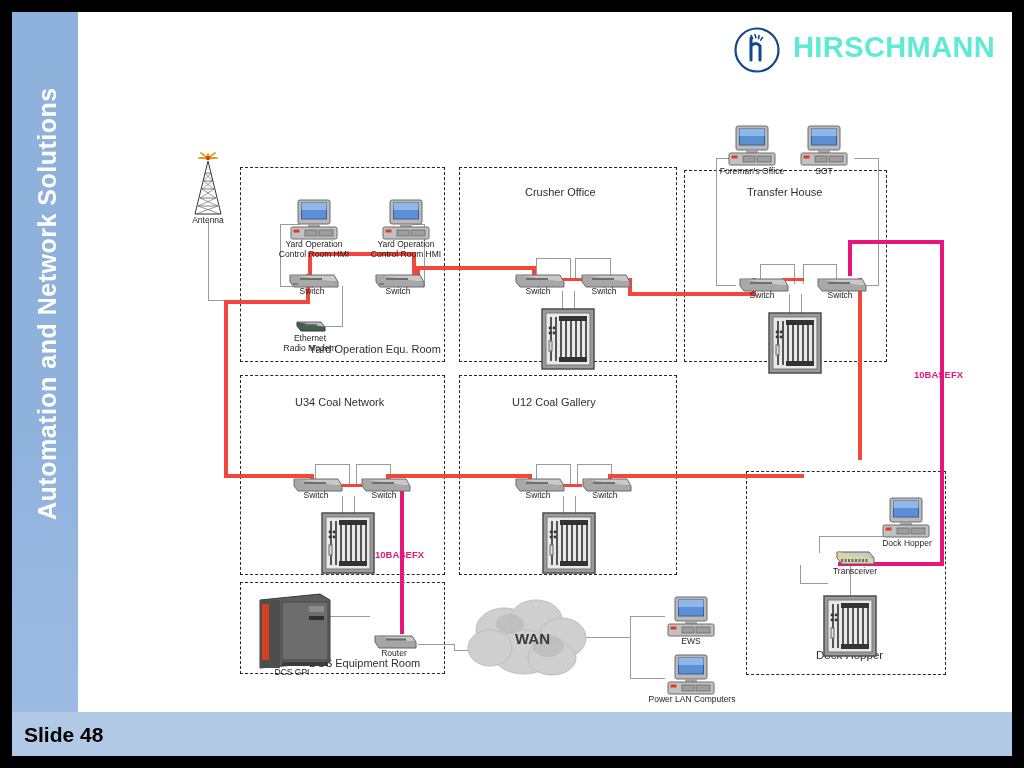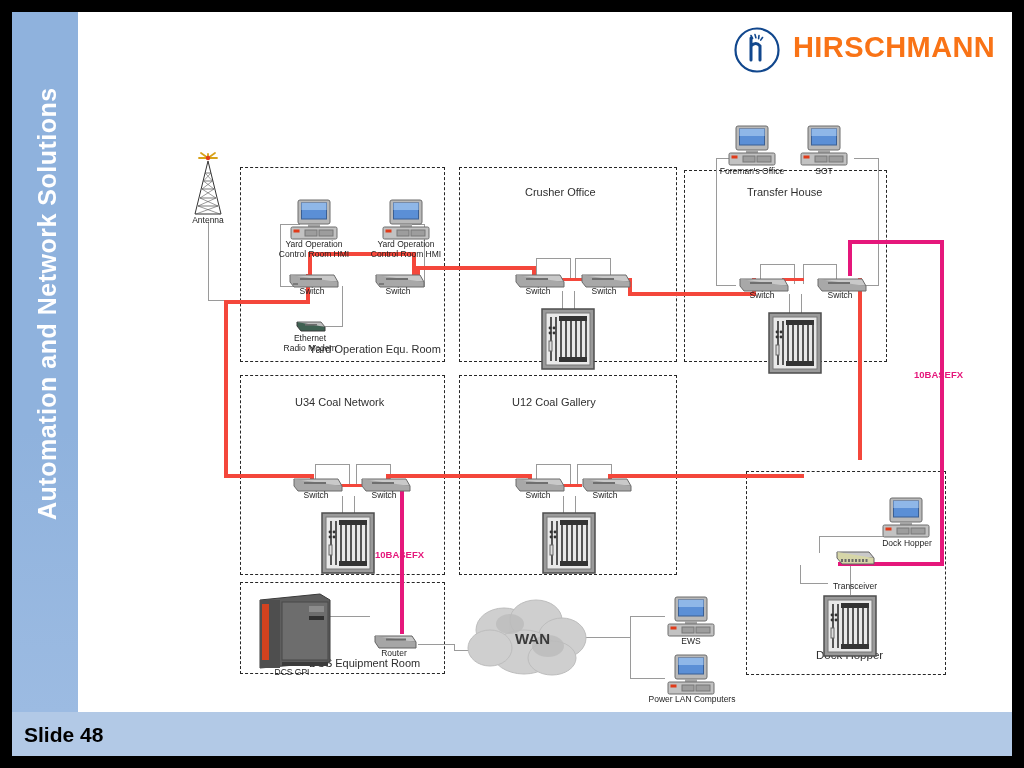--- a/index.html
+++ b/index.html
@@ -47,21 +47,21 @@
     color:#111;
     text-shadow:2px 2px 0 #bbb;
     letter-spacing:0px;
     font-family:"Liberation Sans", sans-serif;
   }
   
   .logo{position:absolute;left:733px;top:26px;width:280px;height:48px;}
   .logo-mark{position:absolute;left:0;top:0;width:48px;height:48px;}
   .logo-text{
     position:absolute;left:60px;top:5px;
-    font-size:29px;font-weight:bold;color:#f97316;
+    font-size:29px;font-weight:bold;color:#5eead4;
     letter-spacing:.4px;
   }
   
   .diagram{
     position:absolute;left:12px;top:12px;width:1000px;height:700px;
   }
   .dgm-title{
     position:absolute;left:290px;top:128px;
     font-size:12.5px;color:#2b2b2b;
     white-space:nowrap;
@@ -581,21 +581,21 @@
         <rect x="8" y="10" width="2" height="3"></rect>
           <rect x="11.5" y="10" width="2" height="3"></rect>
         <rect x="15" y="10" width="2" height="3"></rect>
           <rect x="18.5" y="10" width="2" height="3"></rect>
         <rect x="22" y="10" width="2" height="3"></rect>
           <rect x="25.5" y="10" width="2" height="3"></rect>
         <rect x="29" y="10" width="2" height="3"></rect>
           <rect x="32.5" y="10" width="2" height="3"></rect>
       </g>
     </svg>
-    <div class="cap" style="left:806px;top:555px;width:74px;margin-top:15px;">Transceiver</div>
+    <div class="cap" style="left:806px;top:555px;width:74px;">Transceiver</div>
 
     <svg class="rack" style="left:811px;top:583px;" viewBox="0 0 54 62">
       <rect x="1" y="1" width="52" height="60" fill="#9a9a9a" stroke="#4d4d4d" stroke-width="1.5"></rect>
       <rect x="5" y="5" width="44" height="52" fill="#e9e9e9" stroke="#777"></rect>
       <g fill="#555">
         <rect x="9" y="9" width="2" height="44"></rect>
           <rect x="14" y="9" width="2" height="44"></rect>
         <rect x="19" y="9" width="2" height="44"></rect>
           <rect x="24" y="9" width="2" height="44"></rect>
         <rect x="29" y="9" width="2" height="44"></rect>

